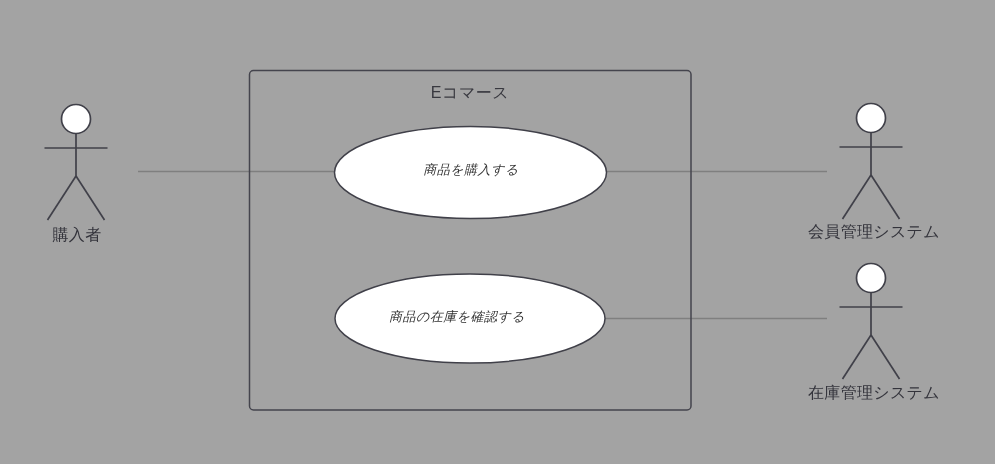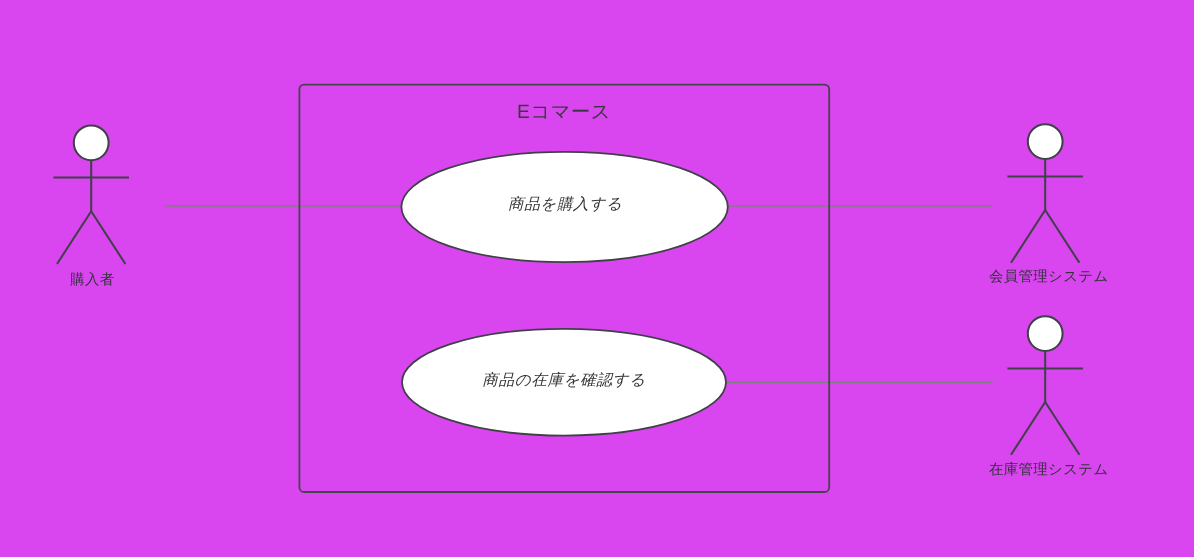--- a/index.html
+++ b/index.html
@@ -4,21 +4,21 @@
 <style>
   html, body {
     margin: 0;
     padding: 0;
     background: #ffffff;
   }
   .canvas {
     position: relative;
     width: 995px;
     height: 464px;
-    background: #d946ef;
+    background: #a3a3a3;
     font-family: "Liberation Sans", sans-serif;
     overflow: hidden;
   }
   .canvas svg {
     position: absolute;
     left: 0;
     top: 0;
   }
   .lbl {
     position: absolute;
@@ -31,21 +31,21 @@
     font-size: 16px;
     letter-spacing: 0.5px;
     color: #38383f;
   }
   .usecase-label {
     font-size: 13px;
     letter-spacing: 0.5px;
     font-style: italic;
   }
   .actor-label {
-    font-size: 12px;
+    font-size: 16px;
     letter-spacing: 0.3px;
     color: #33333b;
   }
 </style>
 </head>
 <body>
 
 <div class="canvas">
 
   <svg width="995" height="464" viewBox="0 0 995 464">
@@ -70,21 +70,21 @@
 
     <use href="#actor-figure" transform="translate(76,104)"></use>
     <use href="#actor-figure" transform="translate(871,103)"></use>
     <use href="#actor-figure" transform="translate(871,263)"></use>
   </svg>
 
   <div class="lbl boundary-title" style="left:470px; top:83px;">Eコマース</div>
 
   <div class="lbl usecase-label" style="left:471px; top:161px;">商品を購入する</div>
 
-  <div class="lbl usecase-label" style="left:470px; top:308px;">商品の在庫を確認する</div>
+  <div class="lbl usecase-label" style="left:457px; top:308px;">商品の在庫を確認する</div>
 
   <div class="lbl actor-label" style="left:77px; top:225px;">購入者</div>
 
   <div class="lbl actor-label" style="left:874px; top:222px;">会員管理システム</div>
 
   <div class="lbl actor-label" style="left:874px; top:383px;">在庫管理システム</div>
 
 </div>
 
 </body></html>

